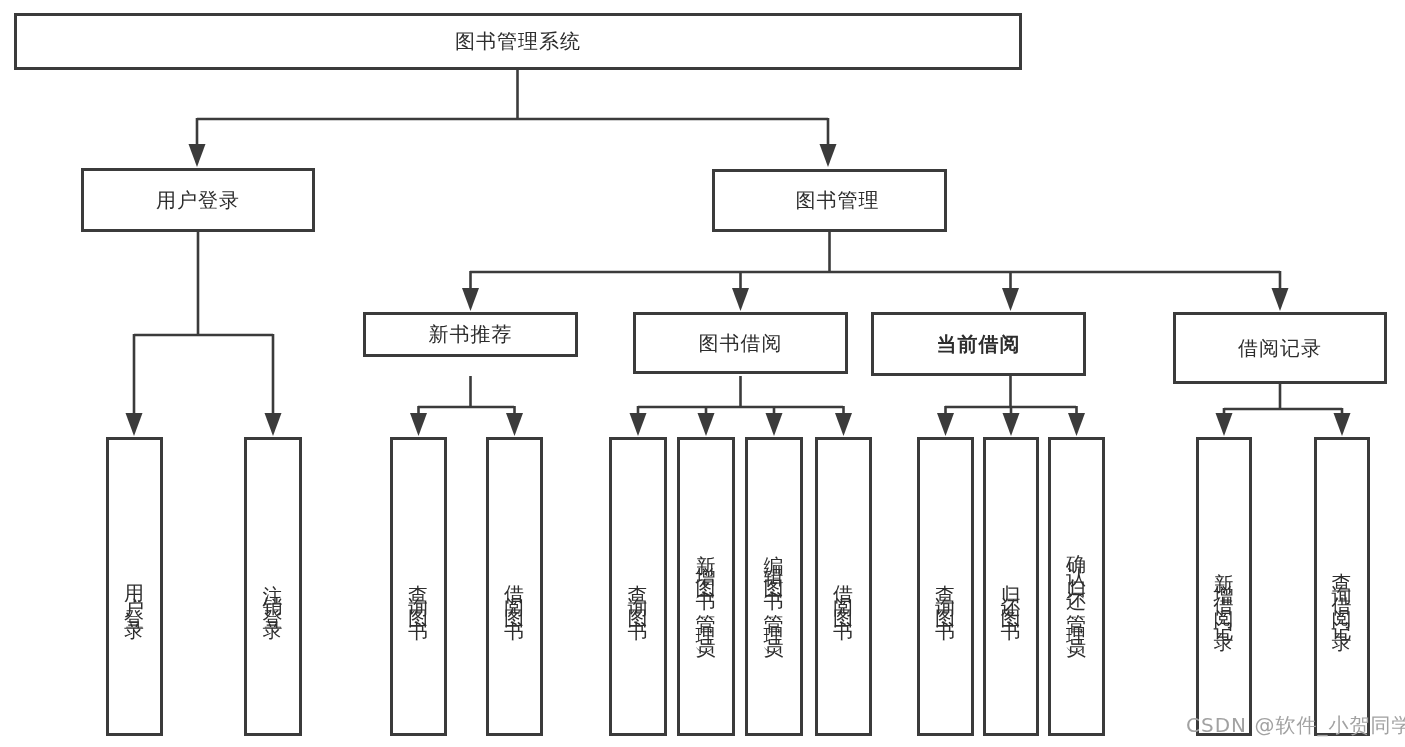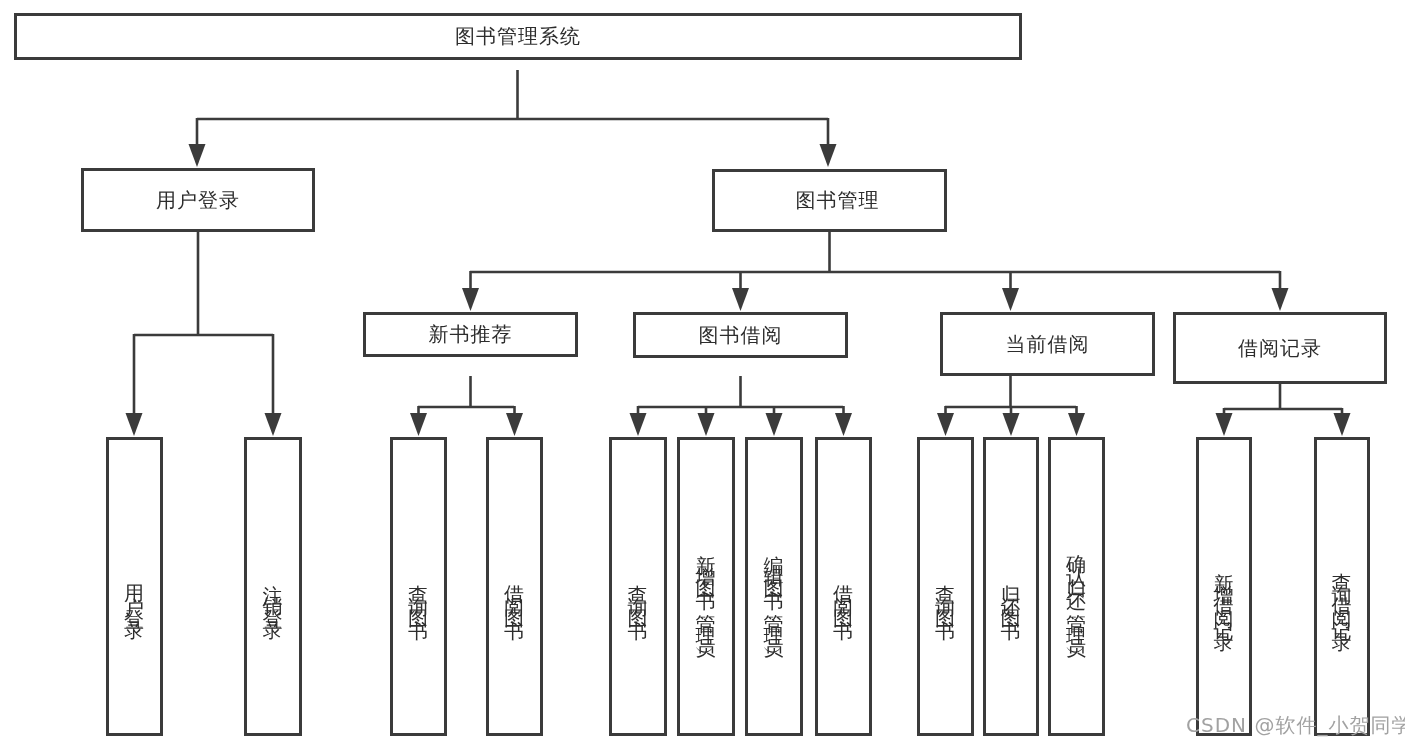--- a/index.html
+++ b/index.html
@@ -116,38 +116,38 @@
       <polygon points="765.5,413 782.5,413 774,436"></polygon>
       <polygon points="835,413 852,413 843.5,436"></polygon>
       <polygon points="937,413 954,413 945.5,436"></polygon>
       <polygon points="1002.5,413 1019.5,413 1011,436"></polygon>
       <polygon points="1068,413 1085,413 1076.5,436"></polygon>
       <polygon points="1215.5,413 1232.5,413 1224,436"></polygon>
       <polygon points="1333.5,413 1350.5,413 1342,436"></polygon>
     </g>
   </svg>
 
-  <div class="node" style="left:14px; top:13px; width:1008px; height:47px;">
+  <div class="node" style="left:14px; top:13px; width:1008px; height:57px;">
     <span>图书管理系统</span>
   </div>
 
   <div class="node" style="left:81px; top:168px; width:234px; height:64px;">
     <span>用户登录</span>
   </div>
   <div class="node" style="left:712px; top:169px; width:235px; height:63px;padding-left:16px;">
     <span>图书管理</span>
   </div>
 
   <div class="node" style="left:363px; top:312px; width:215px; height:45px;">
     <span>新书推荐</span>
   </div>
-  <div class="node" style="left:633px; top:312px; width:215px; height:46px;">
+  <div class="node" style="left:633px; top:312px; width:215px; height:62px;">
     <span>图书借阅</span>
   </div>
-  <div class="node" style="left:940px; top:312px; width:215px; height:64px;">
+  <div class="node" style="left:871px; top:312px; width:215px; height:64px;font-weight:bold;">
     <span>当前借阅</span>
   </div>
   <div class="node" style="left:1173px; top:312px; width:214px; height:72px;">
     <span>借阅记录</span>
   </div>
 
   <div class="node leaf" style="left:106px; top:437px; width:57px; height:299px;">
     <span class="vtext">用户登录</span>
   </div>
   <div class="node leaf" style="left:244px; top:437px; width:58px; height:299px;">

